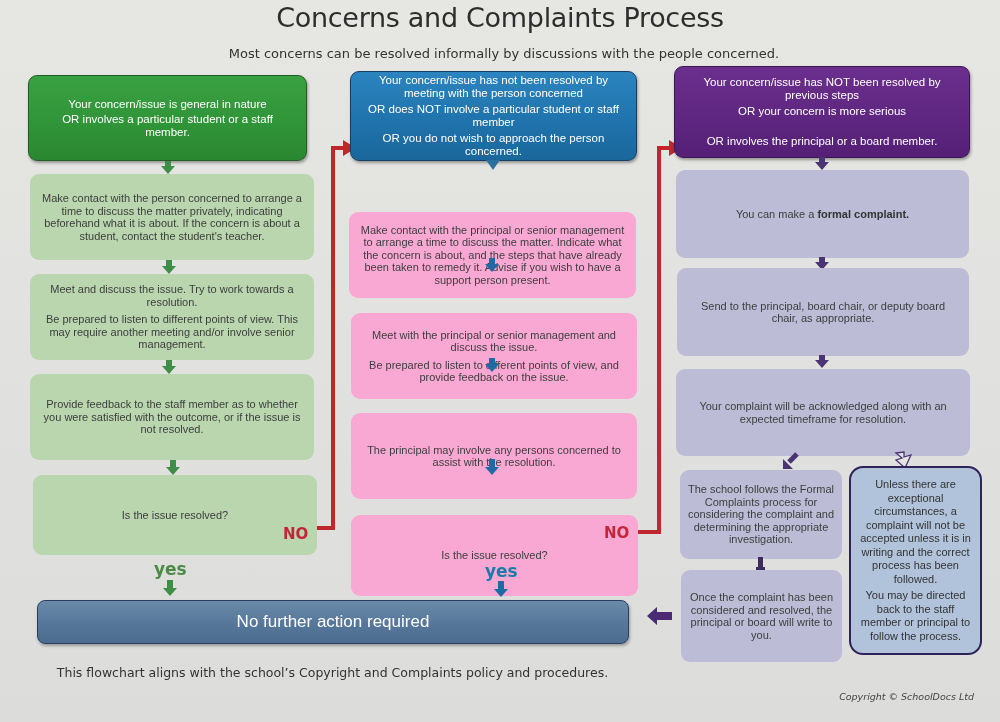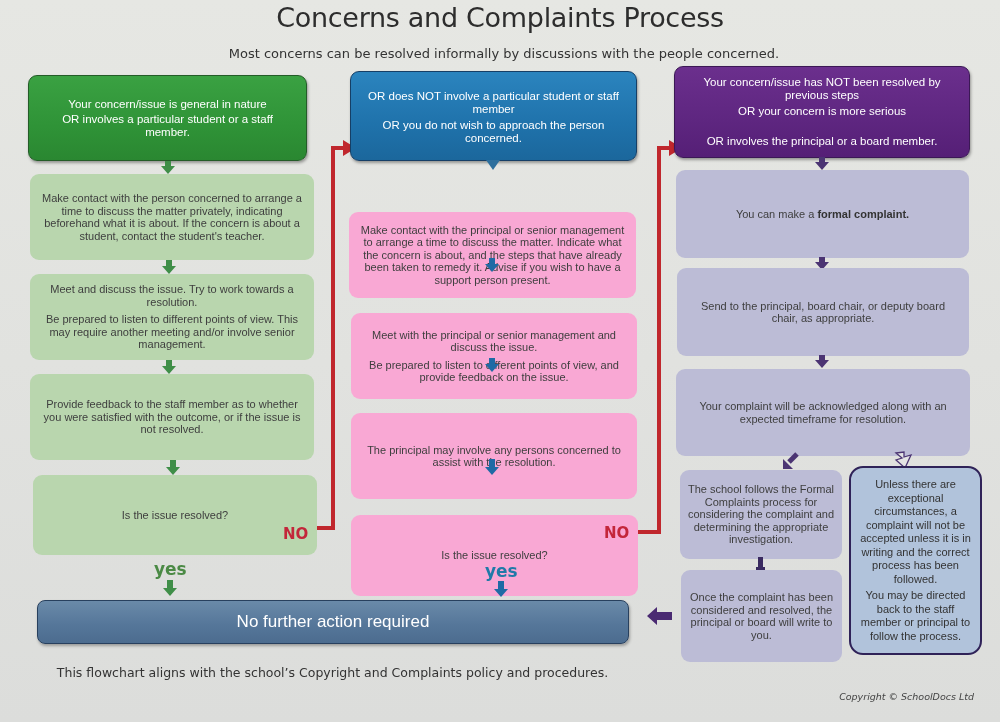--- a/index.html
+++ b/index.html
@@ -110,20 +110,21 @@
   <p>Is the issue resolved?</p>
 </div>
 <div class="no" style="left:283px;top:525px;">NO</div>
 <div class="yes" style="left:154px;top:559px;color:#4b8a45;">yes</div>
 <svg class="arrow" style="left:163px;top:580px;" width="14" height="16">
     <rect x="4" y="0" width="6" height="9" fill="#3f8e48"></rect>
     <polygon points="0,8 14,8 7,16" fill="#3f8e48"></polygon>
   </svg>
 
 <div class="box head head-blue" style="left:350px;top:71px;width:287px;height:90px;padding:2px 8px;">
+  <p>Your concern/issue has not been resolved by meeting with the person concerned</p>
   <p style="margin-top:3px">OR does NOT involve a particular student or staff member</p>
   <p style="margin-top:3px">OR you do not wish to approach the person concerned.</p>
 </div>
 <svg class="arrow" style="left:486px;top:160px;" width="14" height="11">
     <polygon points="0,0 14,0 7,10" fill="#2d6f9d"></polygon>
   </svg>
 <div class="box step-blue" style="left:349px;top:172px;width:287px;height:86px;">
   <p>Make contact with the principal or senior management to arrange a time to discuss the matter. Indicate what the concern is about, and the steps that have already been taken to remedy it. Advise if you wish to have a support person present.</p>
 </div>
 <svg class="arrow" style="left:485px;top:258px;" width="14" height="14">

